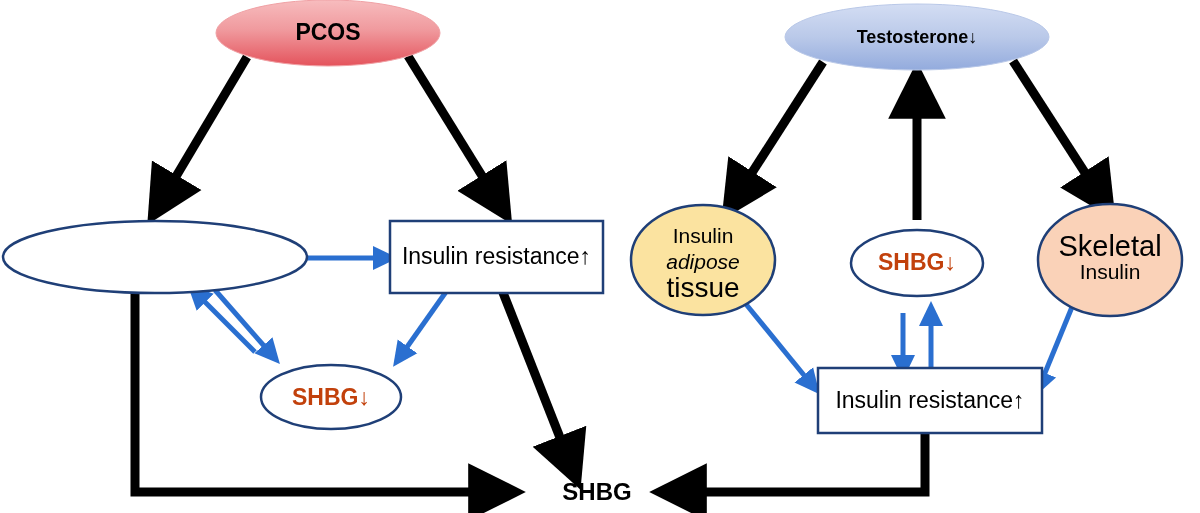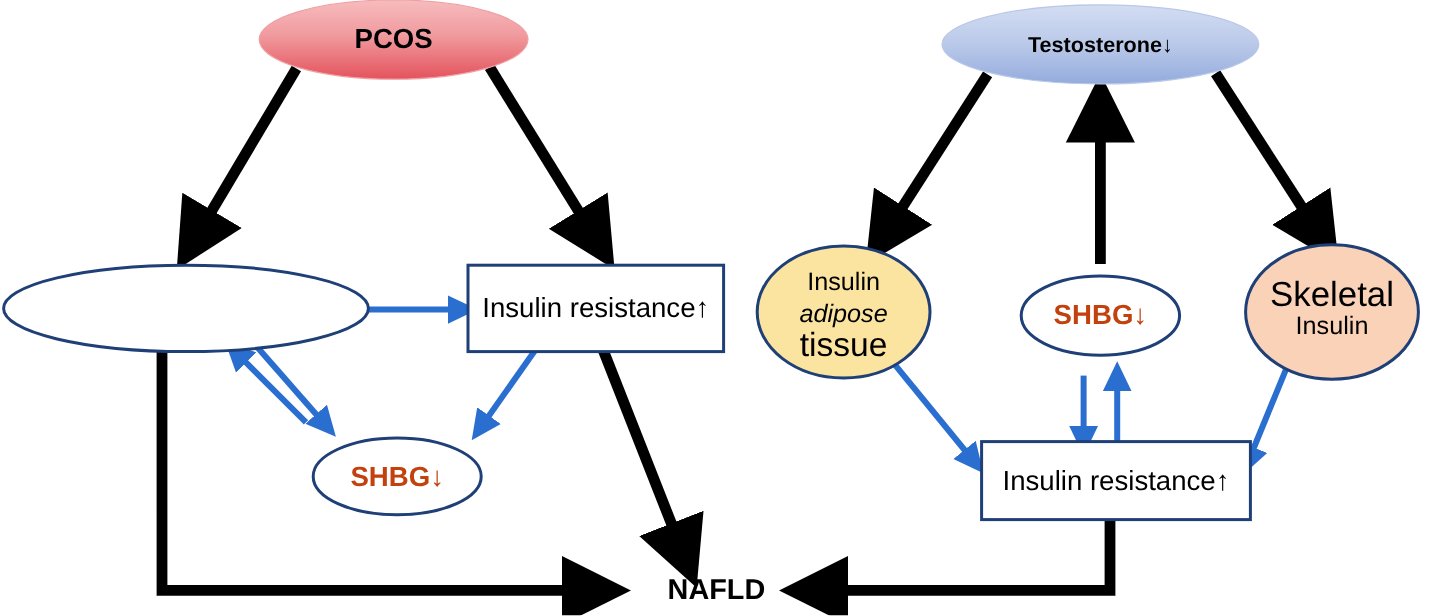--- a/index.html
+++ b/index.html
@@ -125,21 +125,21 @@
     <rect x="818" y="368" width="224" height="65" fill="#ffffff" stroke="#1f3f77" stroke-width="2.5"></rect>
   </svg>
 
   <div class="node-label lbl-bold" style="left:216px; top:11px; width:224px; height:44px; font-size:23px;">PCOS</div>
 
 
   <div class="node-label lbl-plain" style="left:390px; top:238px; width:213px; height:38px; font-size:23px;">Insulin resistance↑</div>
 
   <div class="node-label lbl-red" style="left:261px; top:379px; width:140px; height:37px; font-size:23px;">SHBG↓</div>
 
-  <div class="node-label lbl-bold" style="left:527px; top:476px; width:140px; height:33px; font-size:24px;">NAFLD</div>
+  <div class="node-label lbl-bold" style="left:527px; top:476px; width:140px; height:33px; font-size:24px;">SHBG</div>
 
   <div class="node-label lbl-bold" style="left:785px; top:17px; width:264px; height:40px; font-size:18px;">Testosterone↓</div>
 
   <div class="node-label lbl-plain" style="left:631px; top:223px; width:144px; height:26px; font-size:21px;">Insulin</div>
   <div class="node-label lbl-plain" style="left:631px; top:249px; width:144px; height:26px; font-size:21px;font-style:italic;">adipose</div>
   <div class="node-label lbl-plain" style="left:631px; top:275px; width:144px; height:26px; font-size:28px;">tissue</div>
 
   <div class="node-label lbl-red" style="left:851px; top:245px; width:132px; height:36px; font-size:23px;">SHBG↓</div>
 
   <div class="node-label lbl-plain" style="left:1038px; top:233px; width:144px; height:26px; font-size:29px;">Skeletal</div>

